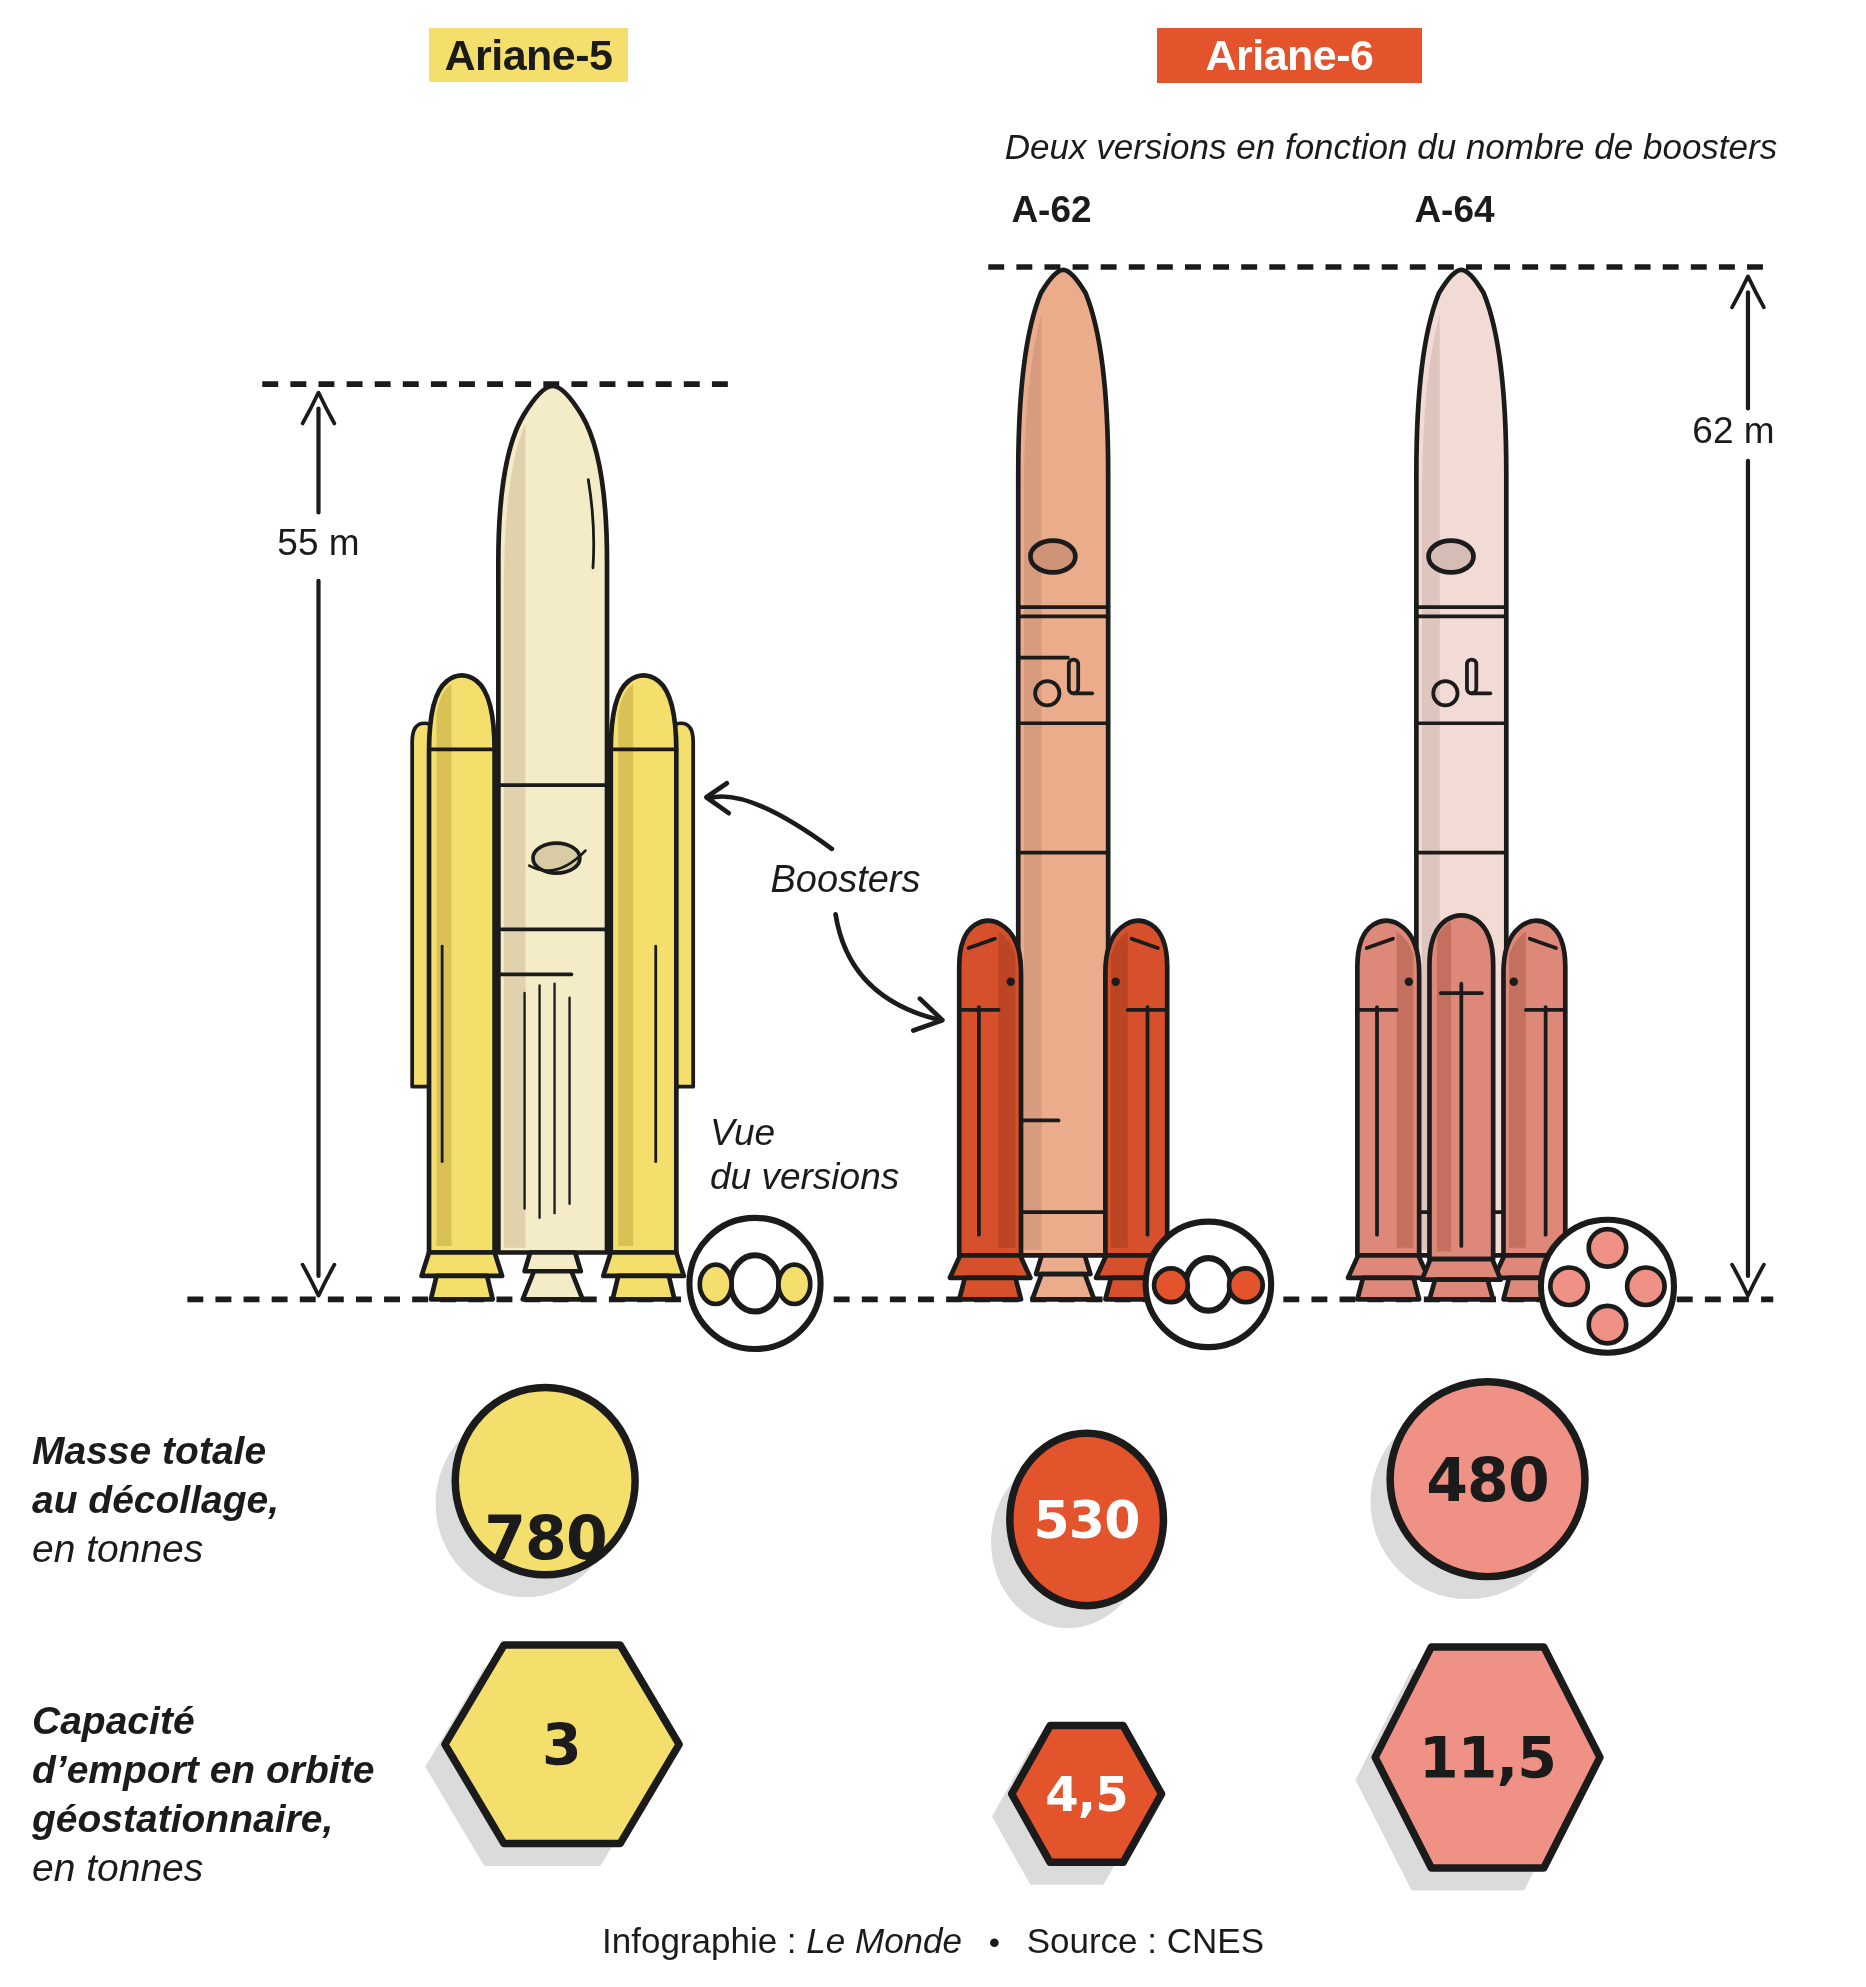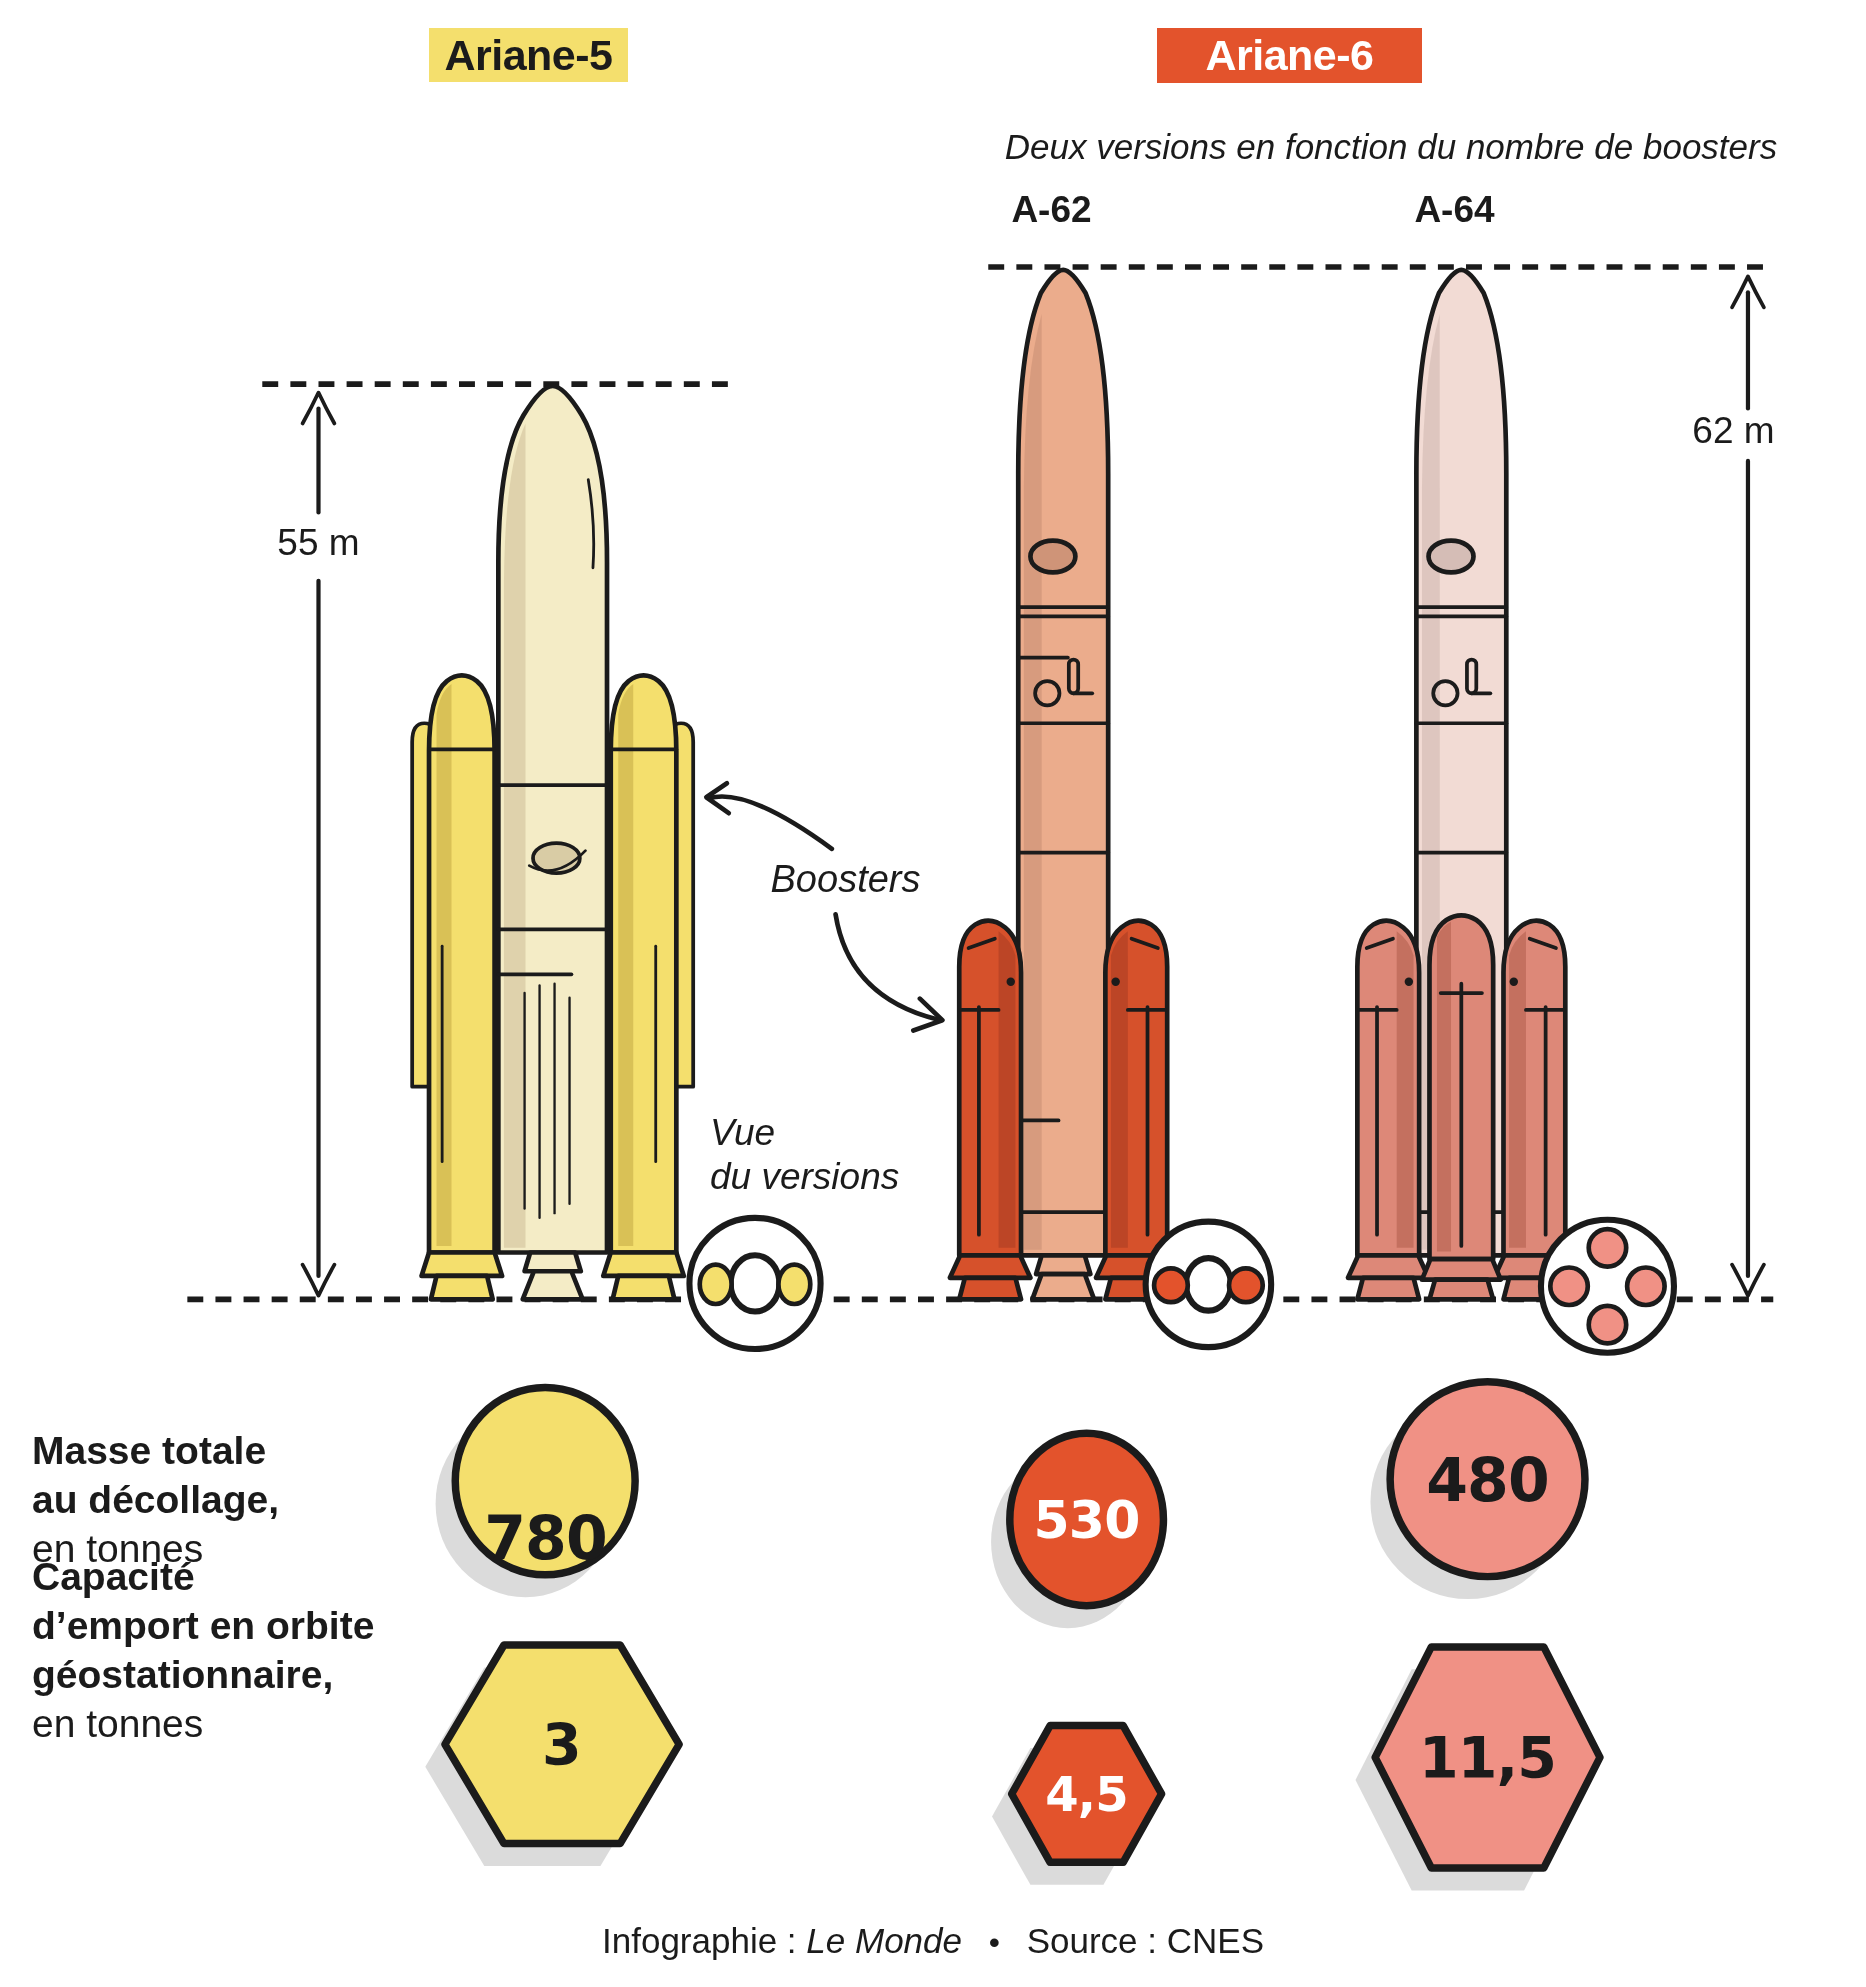--- a/index.html
+++ b/index.html
@@ -42,24 +42,24 @@
   .chip-a5{left:429px;top:28px;width:199px;height:54px;line-height:54px;background:var(--accent_yellow);color:var(--ink);}
   .chip-a6{left:1157px;top:28px;width:265px;height:55px;line-height:55px;background:var(--accent_orange);color:#fff;}
   .subtitle{left:946px;top:127px;width:890px;text-align:center;font-style:italic;font-size:35px;}
   .variant{top:189px;width:169px;text-align:center;font-weight:700;font-size:37px;}
   .v62{left:967px;} .v64{left:1370px;}
   .measure{font-size:37px;text-align:center;width:187px;}
   .m55{left:225px;top:522px;}
   .m62{left:1640px;top:410px;}
   .boosters-note{left:705px;top:858px;width:281px;text-align:center;font-style:italic;font-size:38px;}
   .bottomview-note{left:710px;top:1111px;font-style:italic;font-size:37px;line-height:44px;}
-  .rowlabel{left:32px;font-size:39px;line-height:49px;}
+  .rowlabel{left:32px;font-size:39px;line-height:49px;font-style:italic;}
   .rowlabel .b{font-weight:700;}
   .masse{top:1426px;}
-  .capacite{top:1552px;}
+  .capacite{top:1696px;}
   .num{display:flex;align-items:center;justify-content:center;font-family:"DejaVu Sans","Liberation Sans",sans-serif;font-weight:800;letter-spacing:-0.9px;}
   .n780{left:452px;top:1500px;width:187px;height:75px;font-size:60px;}
   .n530{left:993px;top:1485px;width:187px;height:69px;font-size:52px;color:#fff;}
   .n860{left:1394px;top:1442px;width:187px;height:75px;font-size:60px;}
   .n10{left:468px;top:1709px;width:187px;height:71px;font-size:57px;}
   .n45{left:993px;top:1761px;width:187px;height:66px;font-size:48px;color:#fff;}
   .n115{left:1394px;top:1722px;width:187px;height:71px;font-size:57px;}
   .footer{left:0;top:1921px;width:1866px;text-align:center;font-size:35px;}
   .footer .it{font-style:italic;}
   .footer .sep{display:inline-block;margin:0 17px;font-size:32px;}

